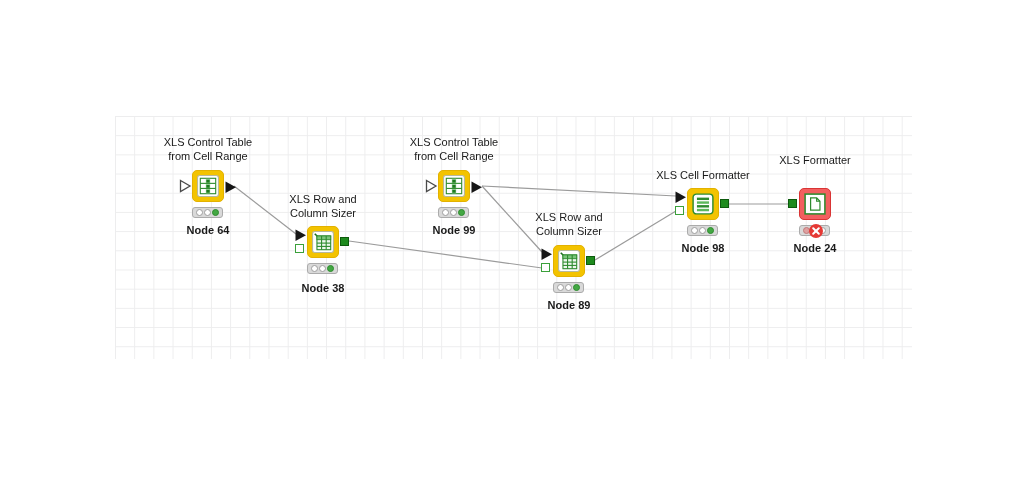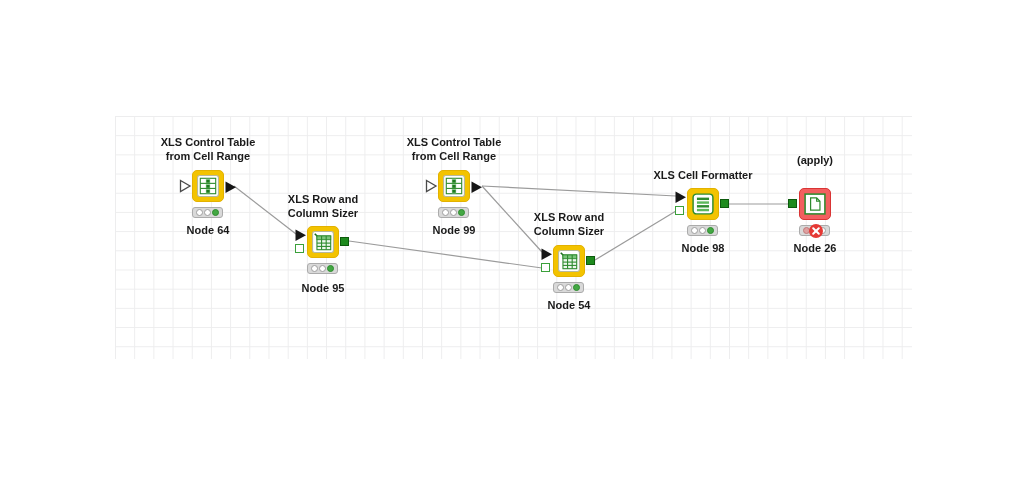--- a/index.html
+++ b/index.html
@@ -25,21 +25,21 @@
   .icon-box {
     position:absolute; left:0; top:0; width:32px; height:32px;
     border-radius:5px; display:flex; align-items:center; justify-content:center;
   }
   .icon-box.yellow { background:#f3c300; border:1px solid #e3b100; }
   .icon-box.red    { background:#f25f5f; border:1px solid #d93434; }
   .icon-box svg { display:block; }
 
   .node-title {
     position:absolute; left:-54px; width:140px; text-align:center;
-    font-size:11px; font-weight:bold; color:#1a1a1a; line-height:14px;
+    font-size:11px; font-weight:normal; color:#1a1a1a; line-height:14px;
     white-space:nowrap;
   }
   .node-label {
     position:absolute; left:-54px; top:54px; width:140px; text-align:center;
     font-size:11px; font-weight:bold; color:#1a1a1a; white-space:nowrap;
   }
 
   
   .port { position:absolute; }
   .tri-in-hollow { left:-13px; top:9px; }
@@ -149,21 +149,21 @@
           <polygon points="0.5,0.5 11,6.2 0.5,12" fill="#161616"></polygon>
         </svg>
     </div>
     <div class="port sq-opt"></div>
     <div class="port sq-out"></div>
     <div class="lights">
       <span class="bulb"></span>
       <span class="bulb"></span>
       <span class="bulb on"></span>
     </div>
-    <div class="node-label" style="top:56px;">Node 95</div>
+    <div class="node-label" style="top:56px;">Node 38</div>
   </div>
 
   <div class="node" style="left:438px; top:170px;">
     <div class="node-title" style="top:-35px;">
       <div>XLS Control Table</div>
       <div>from Cell Range</div>
     </div>
     <div class="icon-box yellow">
       <svg width="22" height="22" viewBox="0 0 20 20">
         <rect x="0.5" y="0.5" width="19" height="19" rx="2" fill="#ffffff" stroke="#b8b89a"></rect>
@@ -216,21 +216,21 @@
           <polygon points="0.5,0.5 11,6.2 0.5,12" fill="#161616"></polygon>
         </svg>
     </div>
     <div class="port sq-opt"></div>
     <div class="port sq-out"></div>
     <div class="lights">
       <span class="bulb"></span>
       <span class="bulb"></span>
       <span class="bulb on"></span>
     </div>
-    <div class="node-label">Node 54</div>
+    <div class="node-label">Node 89</div>
   </div>
 
   <div class="node" style="left:687px; top:188px;">
     <div class="node-title" style="top:-20px;">
       <div>XLS Cell Formatter</div>
       <div></div>
     </div>
     <div class="icon-box yellow">
       <svg width="22" height="22" viewBox="0 0 20 20">
         <rect x="1" y="1" width="18" height="18" rx="3" fill="#ffffff" stroke="#2e8b2e" stroke-width="1.3"></rect>
@@ -250,37 +250,37 @@
     <div class="lights">
       <span class="bulb"></span>
       <span class="bulb"></span>
       <span class="bulb on"></span>
     </div>
     <div class="node-label">Node 98</div>
   </div>
 
   <div class="node" style="left:799px; top:188px;">
     <div class="node-title" style="top:-35px;">
-      <div>(apply)</div>
+      <div>XLS Formatter</div>
     </div>
     <div class="icon-box red">
       <svg width="22" height="22" viewBox="0 0 20 20">
         <rect x="1" y="1" width="18" height="18" fill="#ffffff" stroke="#2e8b2e" stroke-width="1.4"></rect>
         <path d="M6 4.5 h5.5 l3 3 v8 h-8.5 z" fill="#ffffff" stroke="#2e8b2e" stroke-width="1.1"></path>
         <path d="M11.5 4.5 v3 h3" fill="none" stroke="#2e8b2e" stroke-width="1.1"></path>
       </svg>
     </div>
     <div class="port sq-in"></div>
     <div class="lights">
       <span class="bulb red"></span>
       <span class="bulb"></span>
       <span class="bulb"></span>
       <span class="err-badge">
         <svg width="14" height="14">
           <line x1="4.2" y1="4.2" x2="9.8" y2="9.8" stroke="#ffffff" stroke-width="2" stroke-linecap="round"></line>
           <line x1="9.8" y1="4.2" x2="4.2" y2="9.8" stroke="#ffffff" stroke-width="2" stroke-linecap="round"></line>
         </svg>
       </span>
     </div>
-    <div class="node-label">Node 26</div>
+    <div class="node-label">Node 24</div>
   </div>
 
 </div>
 
 </body></html>

